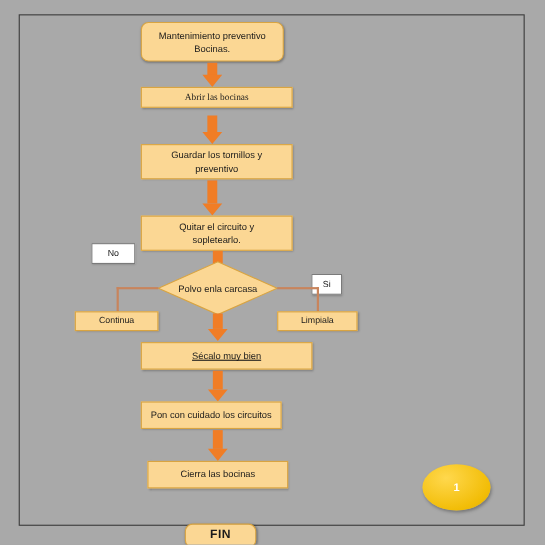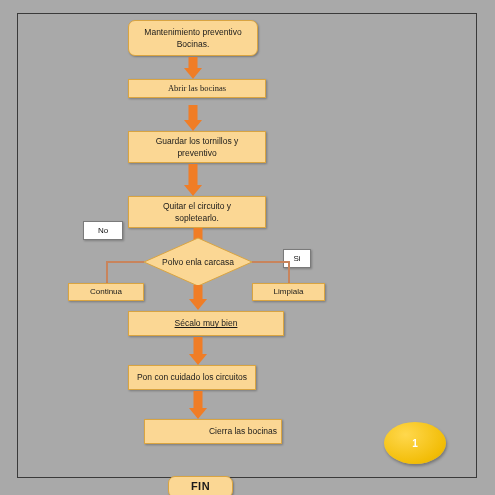--- a/index.html
+++ b/index.html
@@ -239,21 +239,21 @@
 
   <div class="node" style="left:128px; top:365px; width:128px; height:25px;">
     <span class="line">Pon con cuidado los circuitos</span>
   </div>
 
   <div class="arrow" style="left:189px; top:391px; width:18px; height:28px;">
     <span class="shaft" style="height:17px;"></span>
     <span class="head"></span>
   </div>
 
-  <div class="node" style="left:144px; top:419px; width:138px; height:25px;align-items:flex-end;">
+  <div class="node" style="left:134px; top:419px; width:128px; height:25px;">
     <span class="line">Cierra las bocinas</span>
   </div>
 
   <div class="node rounded fin" style="left:168px; top:452px; width:65px; height:22px;">
     <span class="line">FIN</span>
   </div>
 
   <div class="page-badge" style="left:384px; top:422px; width:62px; height:42px;">
     <span>1</span>
   </div>

